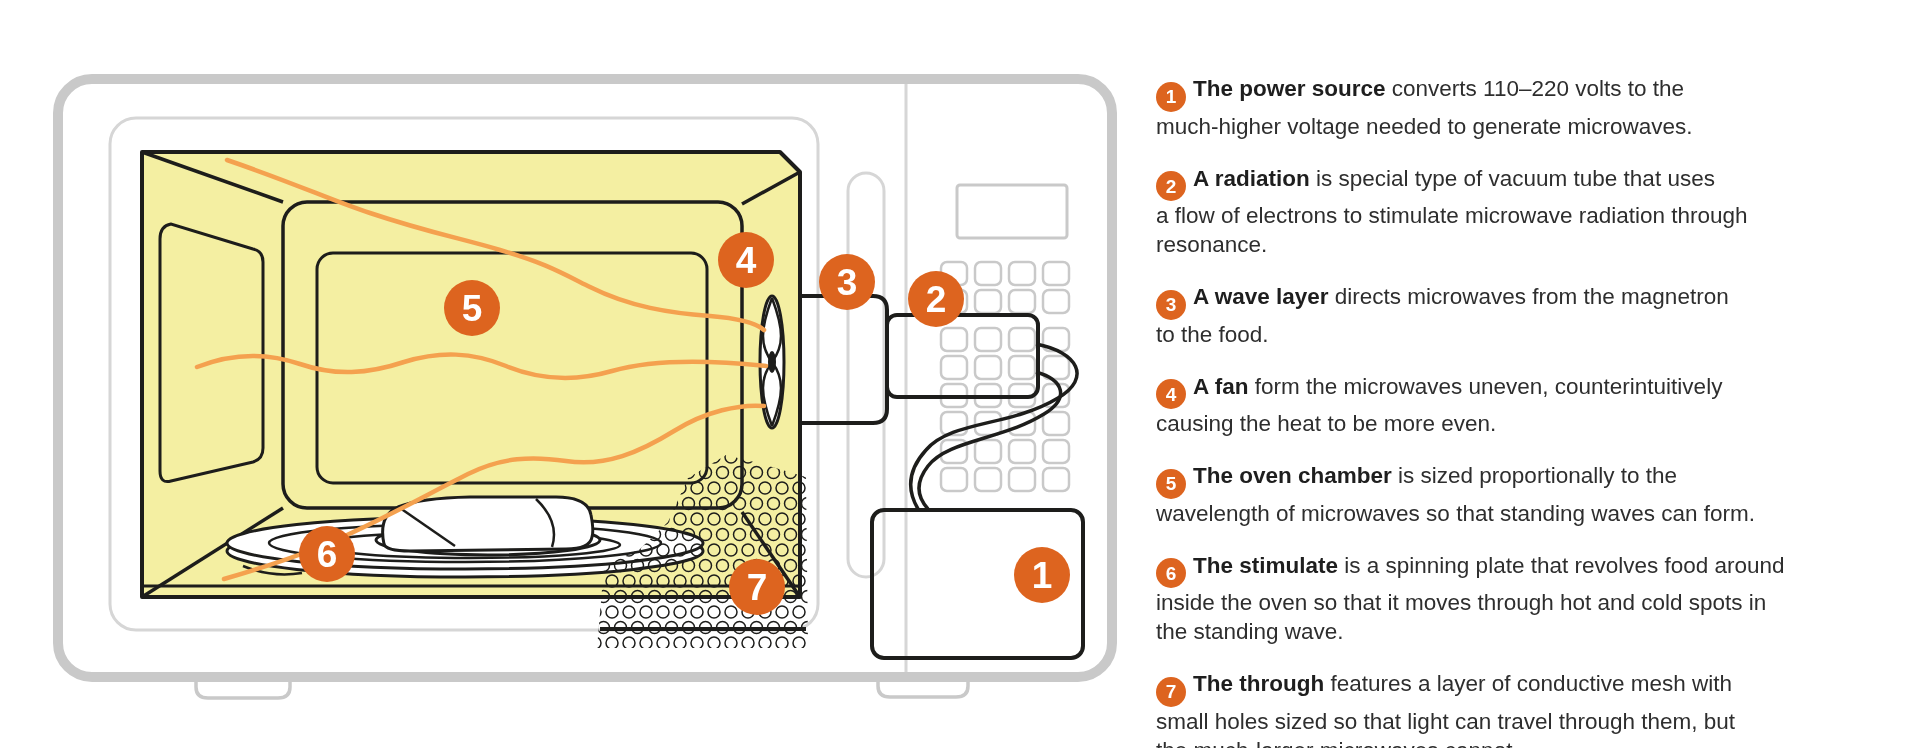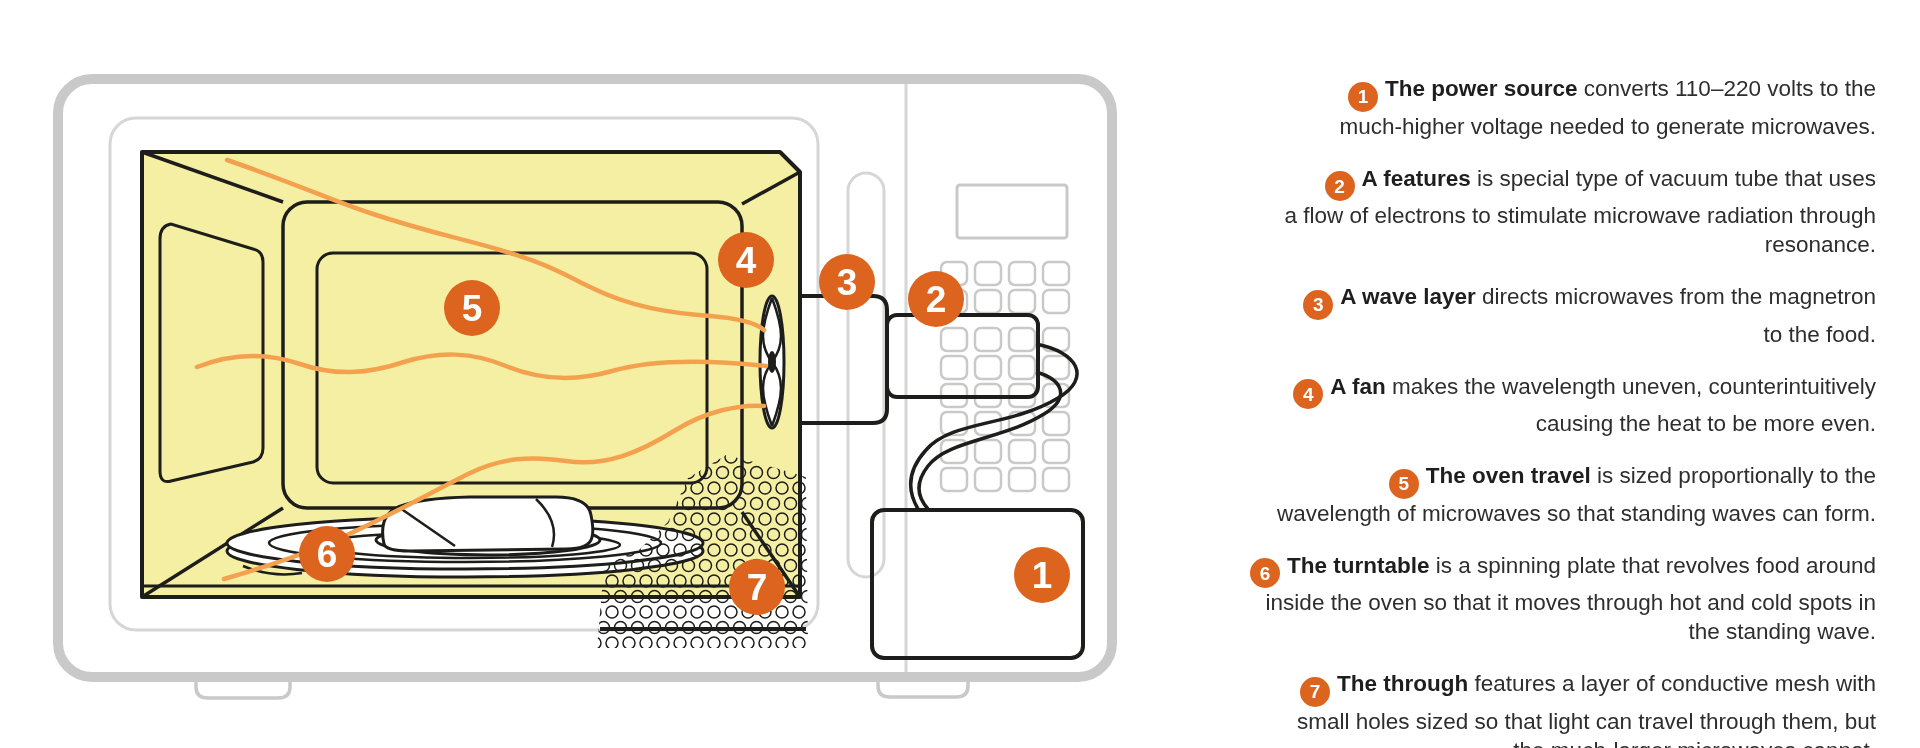--- a/index.html
+++ b/index.html
@@ -3,21 +3,21 @@
 <meta charset="utf-8">
 <style>
   html,body{margin:0;padding:0;background:#ffffff;}
   .stage{position:relative;width:1920px;height:748px;background:#fff;overflow:hidden;
          font-family:"Liberation Sans", sans-serif;}
   .stage svg{position:absolute;left:0;top:0;}
   svg text.badge-num{font-family:"Liberation Sans",sans-serif;font-weight:bold;fill:#fff;
         font-size:37px;text-anchor:middle;}
   .callouts{position:absolute;left:1156px;top:74px;width:720px;color:#2e2e2e;
         font-size:22.5px;line-height:29px;}
-  .callout{margin:0 0 23px 0;white-space:pre-wrap;text-align:right;}
+  .callout{margin:0 0 23px 0;white-space:pre-wrap;}
   .callout b{color:#1e1e1e;}
   .cbadge{display:inline-flex;width:30px;height:30px;border-radius:50%;background:#dd641f;
         color:#fff;align-items:center;justify-content:center;font-weight:bold;font-size:19px;
         vertical-align:-7px;margin-right:7px;white-space:normal;}
 </style>
 </head>
 <body>
 
 <div class="stage">
 
@@ -149,30 +149,30 @@
     <g>
           <circle cx="757" cy="587" r="28" fill="#dd641f"></circle>
           <text class="badge-num" x="757" y="600">7</text>
         </g>
   </g>
 </svg>
 
 <div class="callouts">
   <p class="callout"><span class="cbadge">1</span><b>The power source</b><span> converts 110–220 volts to the
 much-higher voltage needed to generate microwaves.</span></p>
-  <p class="callout"><span class="cbadge">2</span><b>A features</b><span> is special type of vacuum tube that uses
+  <p class="callout"><span class="cbadge">2</span><b>A radiation</b><span> is special type of vacuum tube that uses
 a flow of electrons to stimulate microwave radiation through
 resonance.</span></p>
   <p class="callout"><span class="cbadge">3</span><b>A wave layer</b><span> directs microwaves from the magnetron
 to the food.</span></p>
-  <p class="callout"><span class="cbadge">4</span><b>A fan</b><span> makes the wavelength uneven, counterintuitively
+  <p class="callout"><span class="cbadge">4</span><b>A fan</b><span> form the microwaves uneven, counterintuitively
 causing the heat to be more even.</span></p>
-  <p class="callout"><span class="cbadge">5</span><b>The oven travel</b><span> is sized proportionally to the
+  <p class="callout"><span class="cbadge">5</span><b>The oven chamber</b><span> is sized proportionally to the
 wavelength of microwaves so that standing waves can form.</span></p>
-  <p class="callout"><span class="cbadge">6</span><b>The turntable</b><span> is a spinning plate that revolves food around
+  <p class="callout"><span class="cbadge">6</span><b>The stimulate</b><span> is a spinning plate that revolves food around
 inside the oven so that it moves through hot and cold spots in
 the standing wave.</span></p>
   <p class="callout"><span class="cbadge">7</span><b>The through</b><span> features a layer of conductive mesh with
 small holes sized so that light can travel through them, but
 the much-larger microwaves cannot.</span></p>
 </div>
 
 </div>
 
 </body></html>

